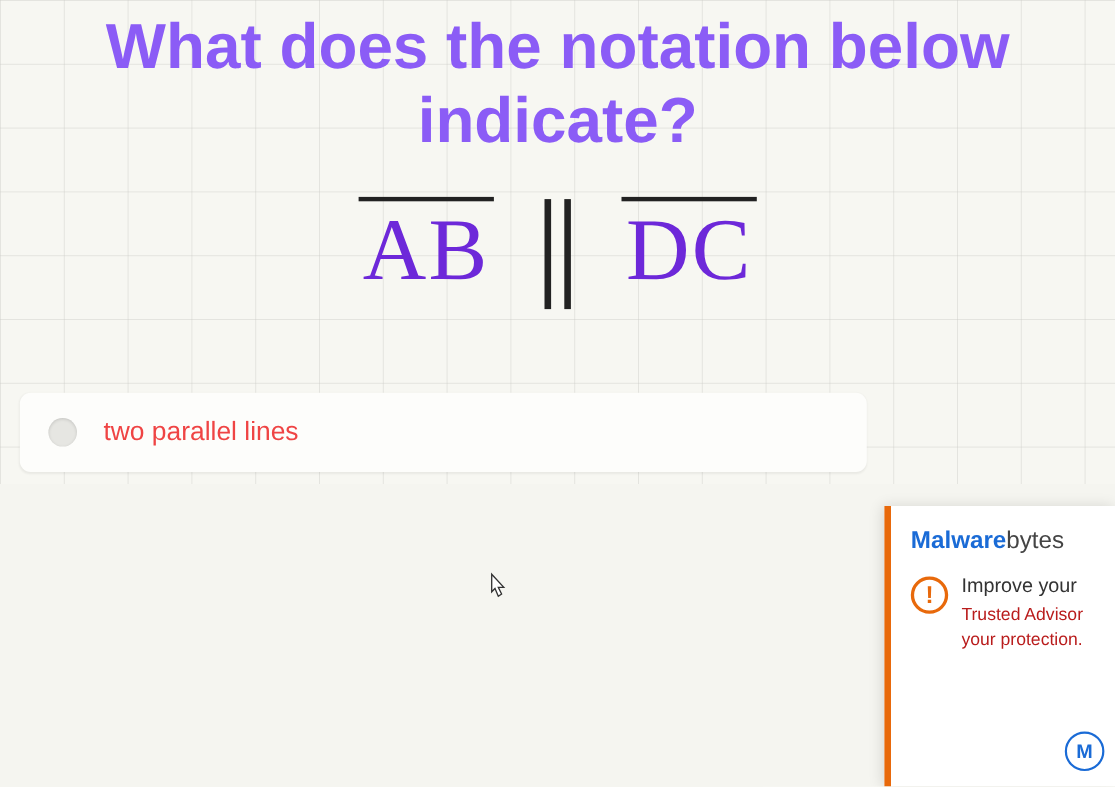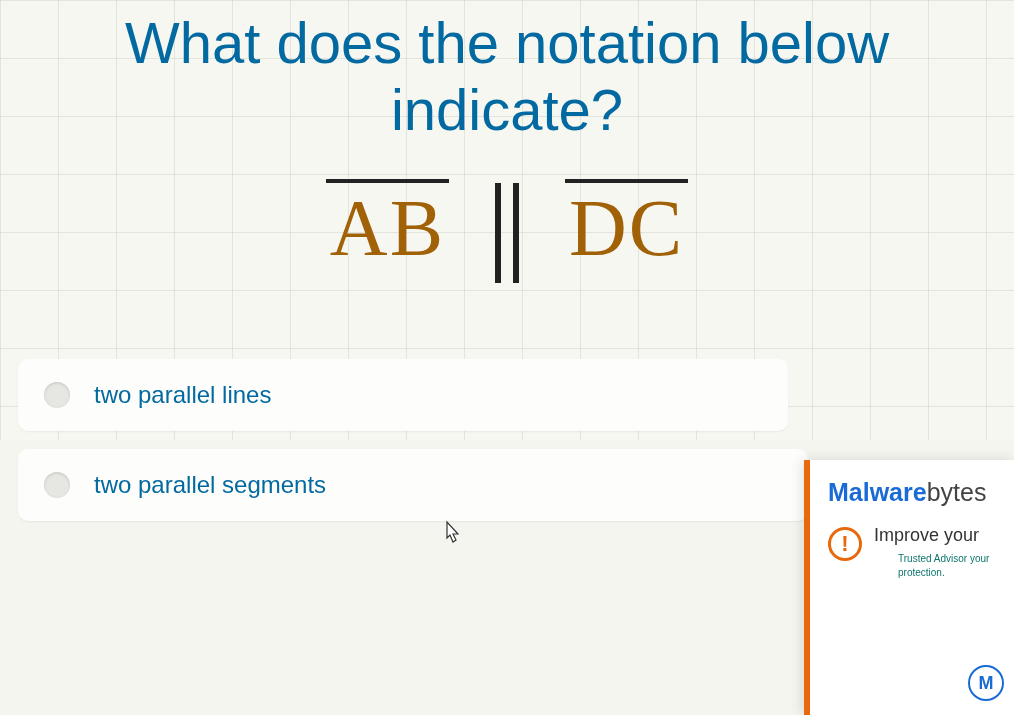--- a/index.html
+++ b/index.html
@@ -24,31 +24,31 @@
       background-image: 
         linear-gradient(to right, rgba(200,200,195,0.4) 1px, transparent 1px),
         linear-gradient(to bottom, rgba(200,200,195,0.4) 1px, transparent 1px);
       background-size: 58px 58px;
       background-color: #f7f7f2;
     }
     .question-text {
       position: relative;
       text-align: center;
       font-size: 58px;
-      color: #0369a1;
-      font-weight: 400;
+      color: #8b5cf6;
+      font-weight: 700;
       padding: 10px 20px 0 20px;
       line-height: 1.15;
     }
     .notation {
       position: relative;
       text-align: center;
       margin-top: 40px;
       font-size: 80px;
-      color: #a16207;
+      color: #6d28d9;
       font-family: 'Times New Roman', serif;
       letter-spacing: 2px;
     }
     .segment {
       display: inline-block;
       position: relative;
       padding: 0 4px;
     }
     .segment::before {
       content: '';
@@ -82,21 +82,21 @@
       flex-direction: column;
       gap: 18px;
     }
     .option {
       background: #fdfdfb;
       border-radius: 10px;
       padding: 22px 26px;
       display: flex;
       align-items: center;
       font-size: 24px;
-      color: #0369a1;
+      color: #ef4444;
       box-shadow: 0 1px 2px rgba(0,0,0,0.06);
       cursor: pointer;
       width: 770px;
     }
     .option:nth-child(2), .option:nth-child(3) {
       width: 790px;
     }
     .radio {
       width: 26px;
       height: 26px;
@@ -118,21 +118,21 @@
       right: 0;
       top: 460px;
       width: 210px;
       height: 255px;
       background: #fff;
       border-left: 6px solid #e8690b;
       box-shadow: -2px 0 12px rgba(0,0,0,0.12);
       padding: 18px 12px 12px 18px;
     }
     .popup-brand {
-      font-size: 25px;
+      font-size: 22px;
       font-weight: 600;
       margin-bottom: 18px;
     }
     .brand-m { color: #1a6bd6; }
     .brand-rest { color: #444; font-weight: 400; }
     .popup-row {
       display: flex;
       align-items: flex-start;
       gap: 12px;
     }
@@ -155,25 +155,24 @@
     }
     .popup-title {
       font-size: 18px;
       font-weight: 400;
       color: #333;
       margin-bottom: 6px;
       white-space: nowrap;
       overflow: hidden;
     }
     .popup-sub {
-      font-size: 10px;
-      color: #0f766e;
+      font-size: 16px;
+      color: #b91c1c;
       line-height: 1.35;
       overflow: hidden;
-      margin-left: 24px;
     }
     .popup-btn {
       position: absolute;
       bottom: 14px;
       right: 10px;
       width: 36px;
       height: 36px;
       border: 2px solid #1a6bd6;
       border-radius: 50%;
       color: #1a6bd6;
@@ -197,24 +196,20 @@
     <span class="bar"></span><span class="bar"></span>
   </span>
   <span class="segment">DC</span>
 </div>
 
 <div class="options">
   <div class="option">
     <span class="radio"></span>
     <span>two parallel lines</span>
   </div>
-  <div class="option">
-    <span class="radio"></span>
-    <span>two parallel segments</span>
-  </div>
 </div>
 
 <svg class="cursor-icon" width="22" height="26" viewBox="0 0 22 26">
   <path d="M7 2 L7 18 L10 15 L13 22 L16 20 L13 14 L18 14 Z" fill="#fff" stroke="#333" stroke-width="1.2"></path>
 </svg>
 
 <div class="popup">
   <div class="popup-brand">
     <span class="brand-m">Malware</span><span class="brand-rest">bytes</span>
   </div>

